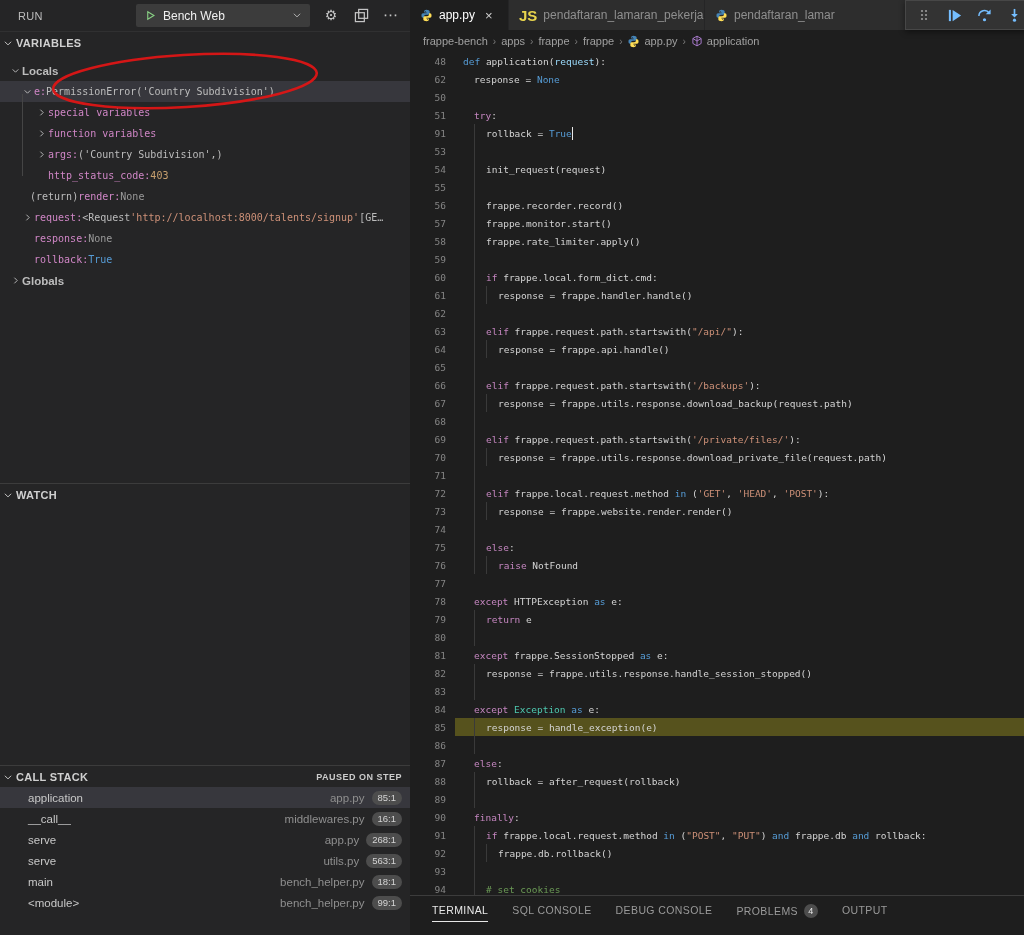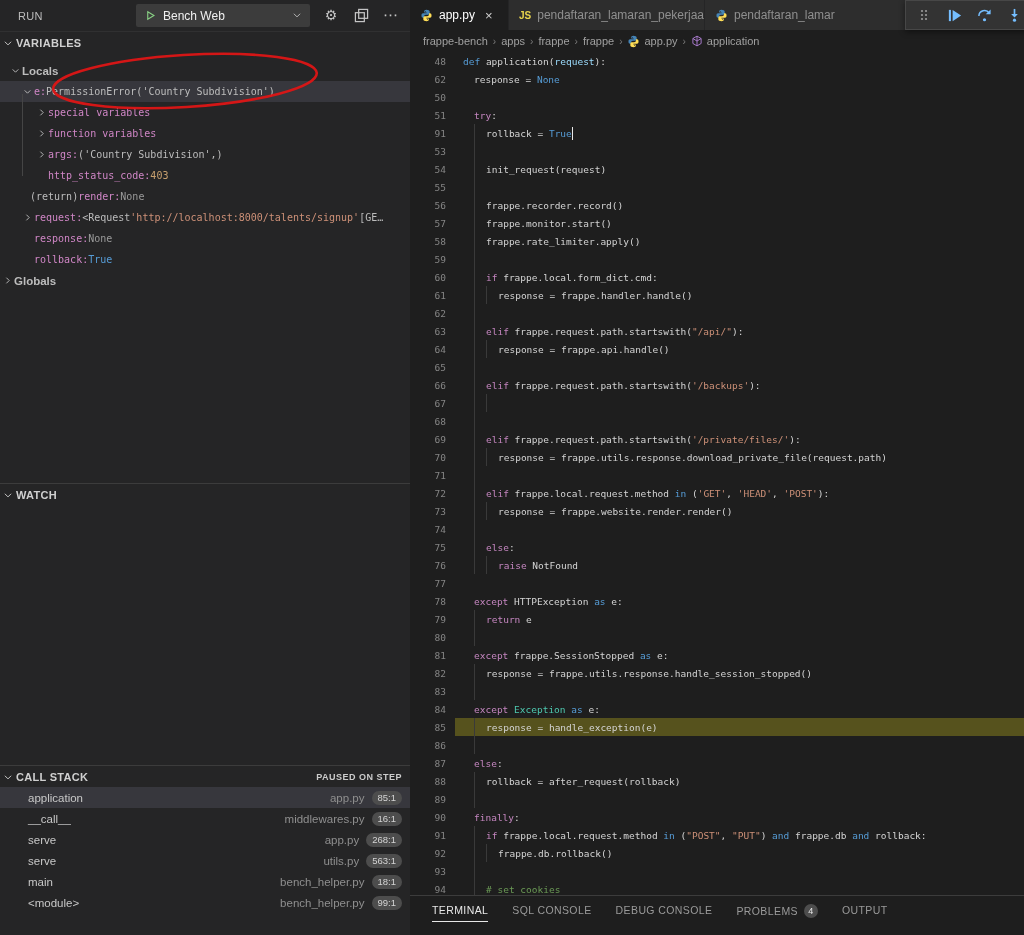--- a/index.html
+++ b/index.html
@@ -37,21 +37,21 @@
   .frame .file{margin-left:auto;color:#8f8f8f;padding-right:7px;}
   .badge{background:#4d4d4d;color:#d4d4d4;border-radius:9px;font-size:9.5px;padding:1px 6px;line-height:12px;}
   
   .annot{position:absolute;left:0;top:0;pointer-events:none;}
   
   .editor{position:absolute;left:410px;top:0;width:614px;height:935px;background:#1e1e1e;}
   .tabbar{position:absolute;left:0;top:0;width:614px;height:30px;background:#2d2d2d;display:flex;}
   .tab{display:flex;align-items:center;gap:6px;padding:0 10px;background:#2d2d2d;color:#8f8f8f;
        font-size:12px;border-right:1px solid #252526;white-space:nowrap;overflow:hidden;box-sizing:border-box;}
   .tab.active{background:#1e1e1e;color:#ffffff;}
-  .jsicon{color:#e8d44d;font-size:10px;font-weight:bold;font-family:"Liberation Sans",sans-serif;}
+  .jsicon{color:#e8d44d;font-size:15px;font-weight:bold;font-family:"Liberation Sans",sans-serif;}
   .closex{color:#d0d0d0;font-size:13px;margin-left:4px;}
   .crumbs{position:absolute;left:0;top:30px;width:614px;height:22px;display:flex;align-items:center;
           gap:5px;padding-left:13px;font-size:11px;color:#a0a0a0;box-sizing:border-box;}
   .crumbs .sep{color:#7a7a7a;font-size:10px;}
   .crumbs .ci{display:flex;align-items:center;gap:4px;}
   
   .code{position:absolute;left:0;top:52px;width:614px;height:843px;overflow:hidden;
         font-family:"DejaVu Sans Mono",monospace;font-size:9.5px;color:#d4d4d4;}
   .line{position:relative;height:18px;display:flex;align-items:center;white-space:pre;}
   .ln{width:45px;flex:none;text-align:right;padding-right:9px;box-sizing:border-box;color:#858585;position:relative;}
@@ -187,21 +187,21 @@
         <div class="var-row" style="padding-left: 34px;">
           <span class="vt-n">response:</span>
           <span class="vt-p"> </span>
           <span class="vt-d">None</span>
         </div>
         <div class="var-row" style="padding-left: 34px;">
           <span class="vt-n">rollback:</span>
           <span class="vt-p"> </span>
           <span class="vt-b">True</span>
         </div>
-        <div class="var-row group" style="">
+        <div class="var-row group" style="padding-left: 8px;">
           <span class="cv">
             <svg width="9" height="9" viewBox="0 0 16 16">
               <path d="M6 3l5 5-5 5" fill="none" stroke="#bbbbbb" stroke-width="1.7"></path>
             </svg>
           </span>
           <span class="vt-p">Globals</span>
         </div>
       </div>
     <div class="vguide"></div>
 
@@ -328,21 +328,21 @@
         <div class="line"><span class="ln">57</span><span class="lc"><span class="sp"></span><span class="guide"></span><span class="tok-p">frappe.monitor.start()</span></span></div>
         <div class="line"><span class="ln">58</span><span class="lc"><span class="sp"></span><span class="guide"></span><span class="tok-p">frappe.rate_limiter.apply()</span></span></div>
         <div class="line"><span class="ln">59</span><span class="lc"><span class="sp"></span><span class="guide"></span></span></div>
         <div class="line"><span class="ln">60</span><span class="lc"><span class="sp"></span><span class="guide"></span><span class="tok-f">if</span><span class="tok-p"> frappe.local.form_dict.cmd:</span></span></div>
         <div class="line"><span class="ln">61</span><span class="lc"><span class="sp"></span><span class="guide"></span><span class="guide"></span><span class="tok-p">response = frappe.handler.handle()</span></span></div>
         <div class="line"><span class="ln">62</span><span class="lc"><span class="sp"></span><span class="guide"></span></span></div>
         <div class="line"><span class="ln">63</span><span class="lc"><span class="sp"></span><span class="guide"></span><span class="tok-f">elif</span><span class="tok-p"> frappe.request.path.startswith(</span><span class="tok-s">"/api/"</span><span class="tok-p">):</span></span></div>
         <div class="line"><span class="ln">64</span><span class="lc"><span class="sp"></span><span class="guide"></span><span class="guide"></span><span class="tok-p">response = frappe.api.handle()</span></span></div>
         <div class="line"><span class="ln">65</span><span class="lc"><span class="sp"></span><span class="guide"></span></span></div>
         <div class="line"><span class="ln">66</span><span class="lc"><span class="sp"></span><span class="guide"></span><span class="tok-f">elif</span><span class="tok-p"> frappe.request.path.startswith(</span><span class="tok-s">'/backups'</span><span class="tok-p">):</span></span></div>
-        <div class="line"><span class="ln">67</span><span class="lc"><span class="sp"></span><span class="guide"></span><span class="guide"></span></span></div>
+        <div class="line"><span class="ln">67</span><span class="lc"><span class="sp"></span><span class="guide"></span><span class="guide"></span><span class="tok-p">response = frappe.utils.response.download_backup(request.path)</span></span></div>
         <div class="line"><span class="ln">68</span><span class="lc"><span class="sp"></span><span class="guide"></span></span></div>
         <div class="line"><span class="ln">69</span><span class="lc"><span class="sp"></span><span class="guide"></span><span class="tok-f">elif</span><span class="tok-p"> frappe.request.path.startswith(</span><span class="tok-s">'/private/files/'</span><span class="tok-p">):</span></span></div>
         <div class="line"><span class="ln">70</span><span class="lc"><span class="sp"></span><span class="guide"></span><span class="guide"></span><span class="tok-p">response = frappe.utils.response.download_private_file(request.path)</span></span></div>
         <div class="line"><span class="ln">71</span><span class="lc"><span class="sp"></span><span class="guide"></span></span></div>
         <div class="line"><span class="ln">72</span><span class="lc"><span class="sp"></span><span class="guide"></span><span class="tok-f">elif</span><span class="tok-p"> frappe.local.request.method </span><span class="tok-k">in</span><span class="tok-p"> (</span><span class="tok-s">'GET'</span><span class="tok-p">, </span><span class="tok-s">'HEAD'</span><span class="tok-p">, </span><span class="tok-s">'POST'</span><span class="tok-p">):</span></span></div>
         <div class="line"><span class="ln">73</span><span class="lc"><span class="sp"></span><span class="guide"></span><span class="guide"></span><span class="tok-p">response = frappe.website.render.render()</span></span></div>
         <div class="line"><span class="ln">74</span><span class="lc"><span class="sp"></span><span class="guide"></span></span></div>
         <div class="line"><span class="ln">75</span><span class="lc"><span class="sp"></span><span class="guide"></span><span class="tok-f">else</span><span class="tok-p">:</span></span></div>
         <div class="line"><span class="ln">76</span><span class="lc"><span class="sp"></span><span class="guide"></span><span class="guide"></span><span class="tok-f">raise</span><span class="tok-p"> NotFound</span></span></div>
         <div class="line"><span class="ln">77</span><span class="lc"><span class="sp"></span></span></div>

